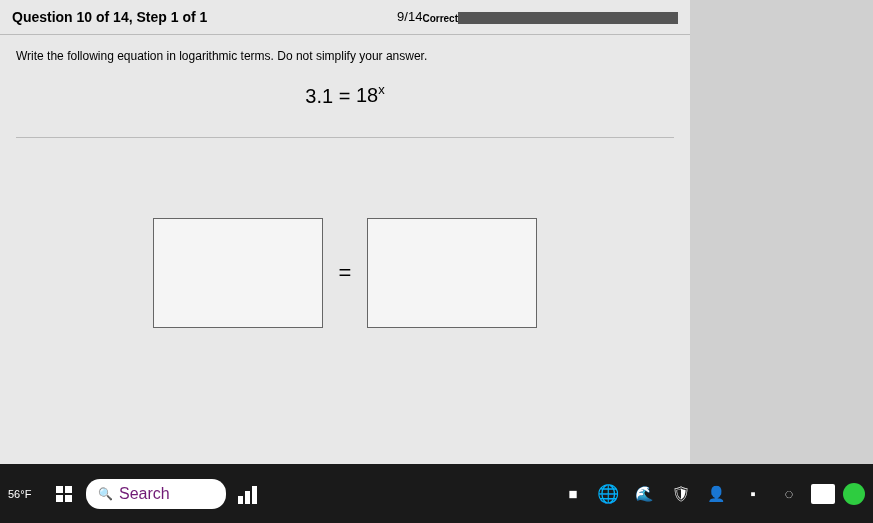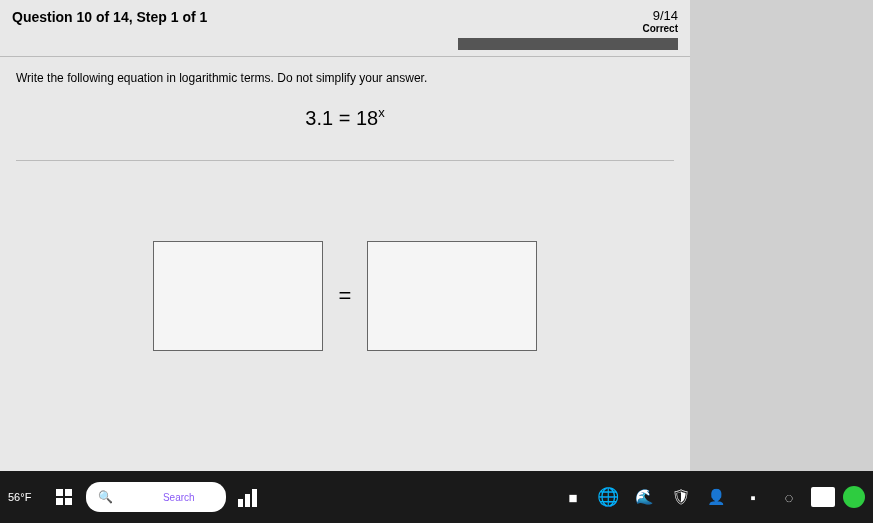--- a/index.html
+++ b/index.html
@@ -34,21 +34,21 @@
 
     .question-info {
       font-size: 14px;
       font-weight: bold;
       color: #000;
       line-height: 1.4;
     }
 
     .score-area {
       display: flex;
-      flex-direction: column;
+      flex-direction: row;
       align-items: flex-end;
     }
 
     .score-fraction {
       font-size: 13px;
       color: #000;
       text-align: right;
     }
 
     .correct-label {
@@ -131,21 +131,21 @@
 
     .equals-sign {
       font-size: 22px;
       color: #000;
       font-weight: normal;
     }
 
     
     .taskbar {
       width: 873px;
-      height: 52px;
+      height: 59px;
       background-color: #1a1a1a;
       position: absolute;
       bottom: 0;
       left: 0;
       display: flex;
       align-items: center;
       padding: 0 8px;
       gap: 6px;
     }
 
@@ -189,23 +189,22 @@
       height: 30px;
       min-width: 140px;
     }
 
     .search-icon-text {
       font-size: 12px;
       color: #555;
     }
 
     .search-text {
-      font-size: 10px;
-      color: #8b5cf6;
-      margin-left: 44px;
+      font-size: 16px;
+      color: #701a75;
     }
 
     .taskbar-icons {
       display: flex;
       align-items: center;
       gap: 8px;
       margin-left: 6px;
     }
 
     .taskbar-right {

